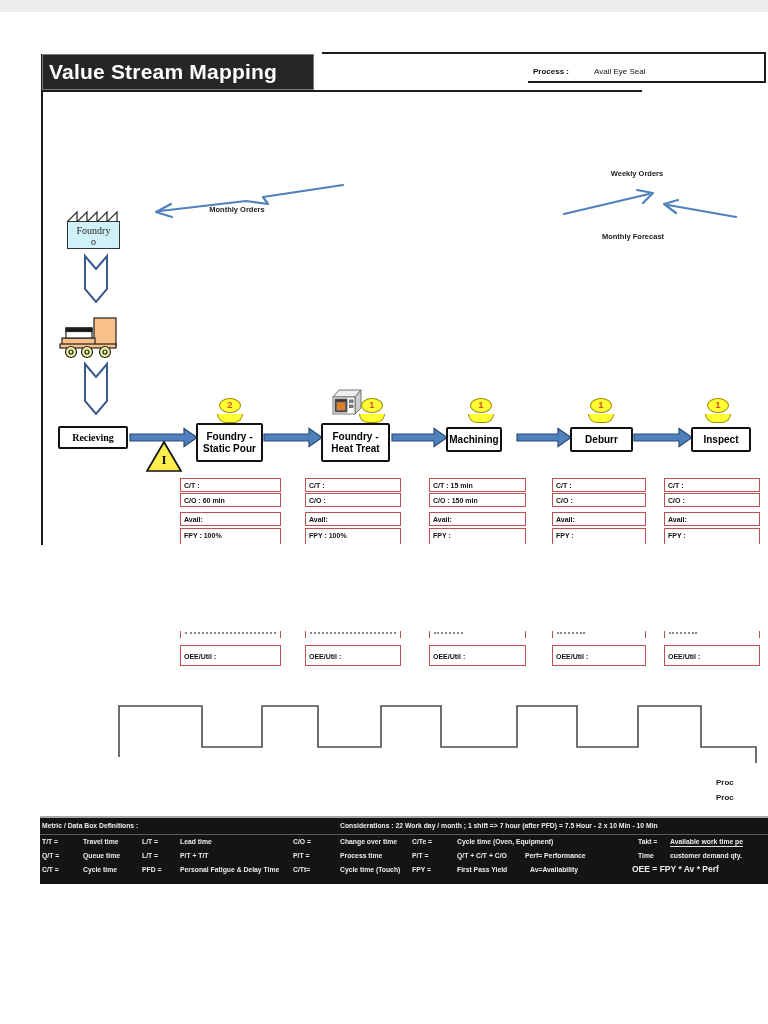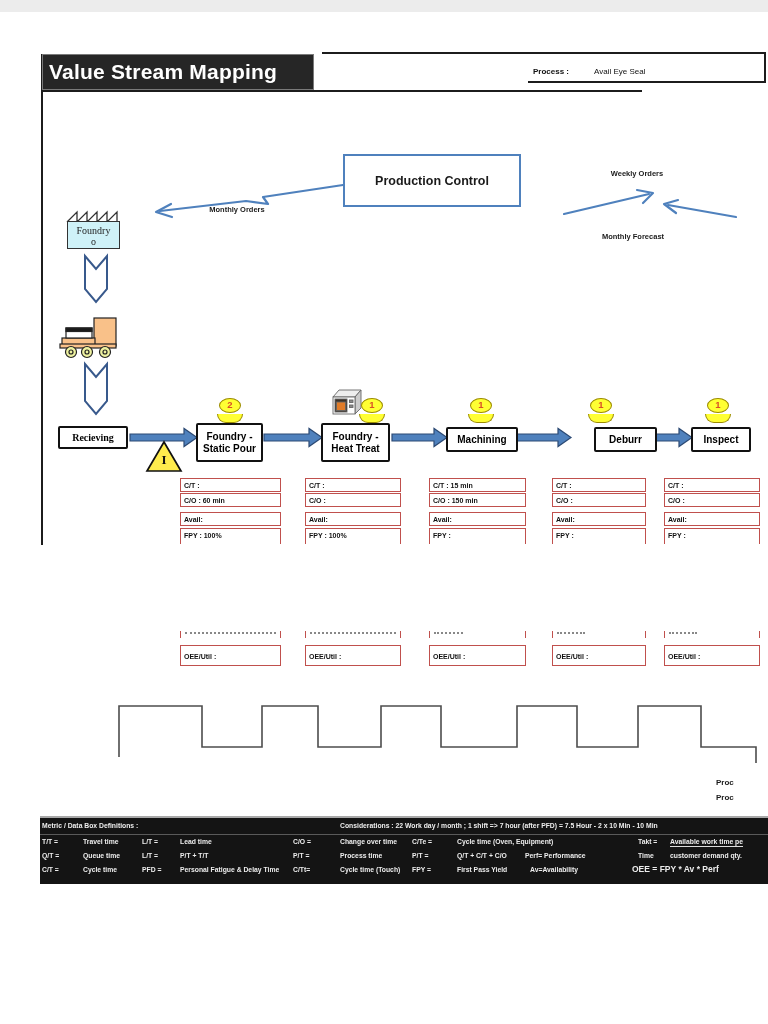--- a/index.html
+++ b/index.html
@@ -115,21 +115,20 @@
 
   <div class="abs pg-left-border"></div>
   <div class="abs title-box">Value Stream Mapping</div>
   <div class="abs title-underline"></div>
   <div class="abs hdr-topline"></div>
   <div class="abs hdr-rightline"></div>
   <div class="abs process-label">Process :</div>
   <div class="abs process-value">Avail Eye Seal</div>
   <div class="abs hdr-underline"></div>
 
-  <div class="abs pc-box">Production Control</div>
   <div class="abs flow-label" style="left:192px; top:205px; width:90px;">Monthly Orders</div>
   <div class="abs flow-label" style="left:592px; top:169px; width:90px;">Weekly Orders</div>
   <div class="abs flow-label" style="left:588px; top:232px; width:90px;">Monthly Forecast</div>
 
   <div class="abs supplier-box">
     <div>Foundry</div>
     <div>o</div>
   </div>
 
   <div class="abs pbox" style="left:58px; top:426px; width:70px; height:23px;">
@@ -138,24 +137,24 @@
   <div class="abs inv-symbol" style="left:157px; top:452px;">I</div>
 
   <div class="abs pbox" style="left:196px; top:423px; width:67px; height:39px;">
     <div>Foundry -</div>
     <div>Static Pour</div>
   </div>
   <div class="abs pbox" style="left:321px; top:423px; width:69px; height:39px;">
     <div>Foundry -</div>
     <div>Heat Treat</div>
   </div>
-  <div class="abs pbox" style="left:446px; top:427px; width:72px; height:25px;">
+  <div class="abs pbox" style="left:446px; top:427px; width:56px; height:25px;">
     <div>Machining</div>
   </div>
-  <div class="abs pbox" style="left:570px; top:427px; width:63px; height:25px;margin-left:24px;">
+  <div class="abs pbox" style="left:570px; top:427px; width:63px; height:25px;">
     <div>Deburr</div>
   </div>
   <div class="abs pbox" style="left:691px; top:427px; width:60px; height:25px;">
     <div>Inspect</div>
   </div>
 
   <div class="abs op-oval" style="left:219px; top:398px;">2</div>
   <div class="abs op-smile" style="left:217px; top:414px;"></div>
   <div class="abs op-oval" style="left:361px; top:398px;">1</div>
   <div class="abs op-smile" style="left:359px; top:414px;"></div>

